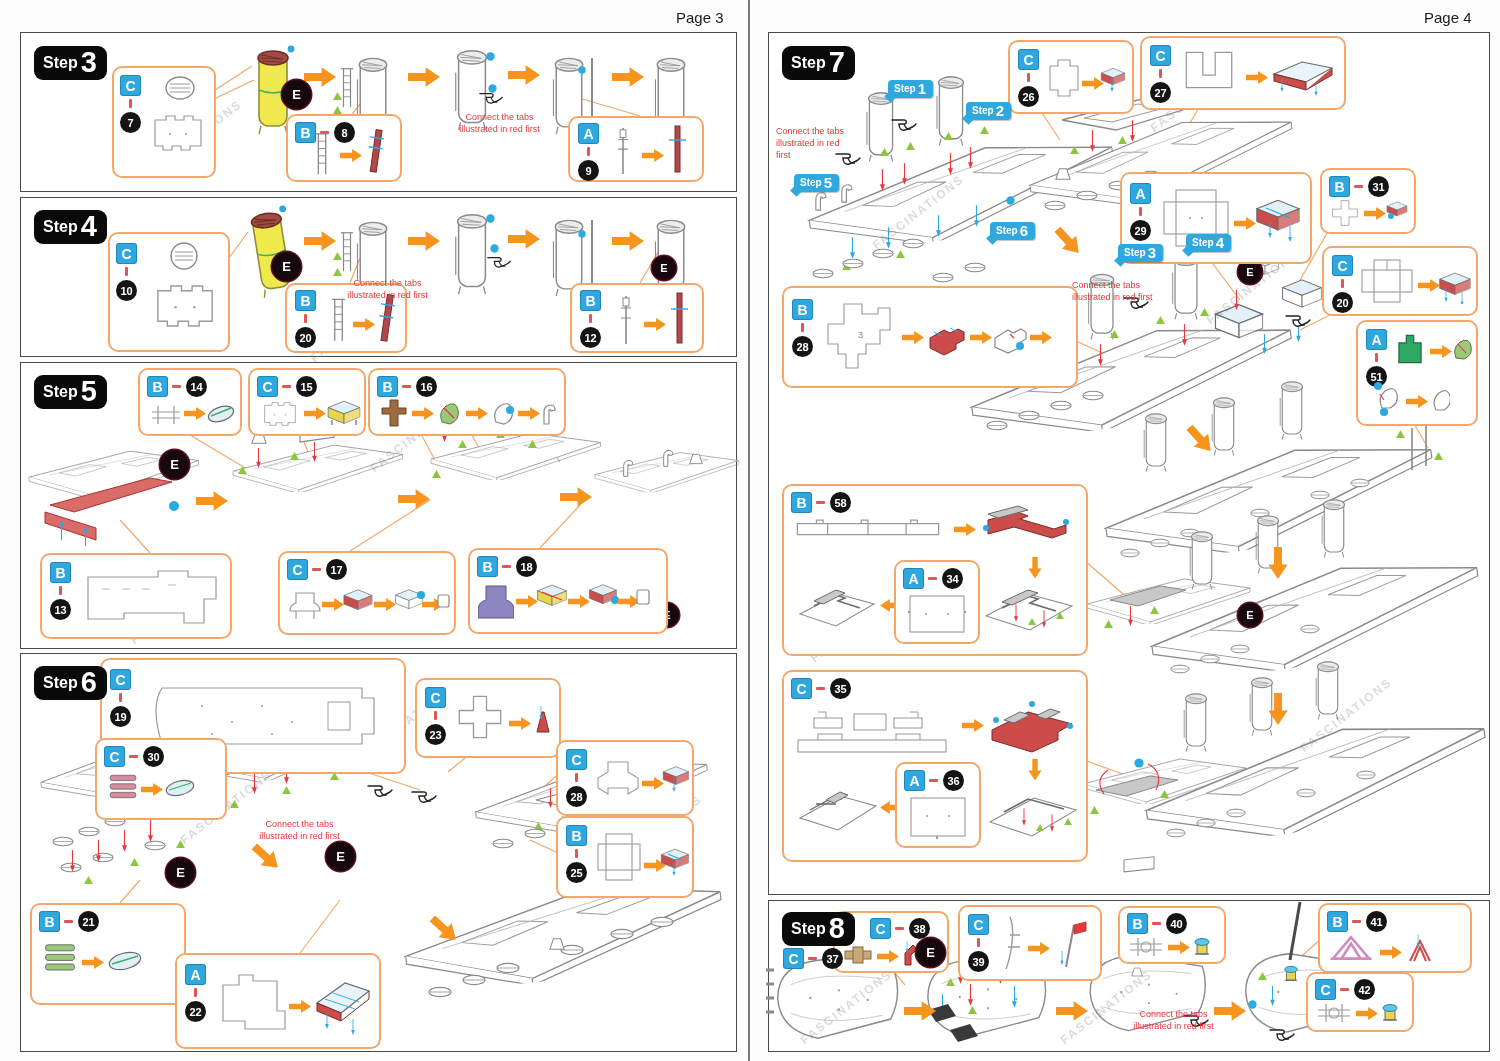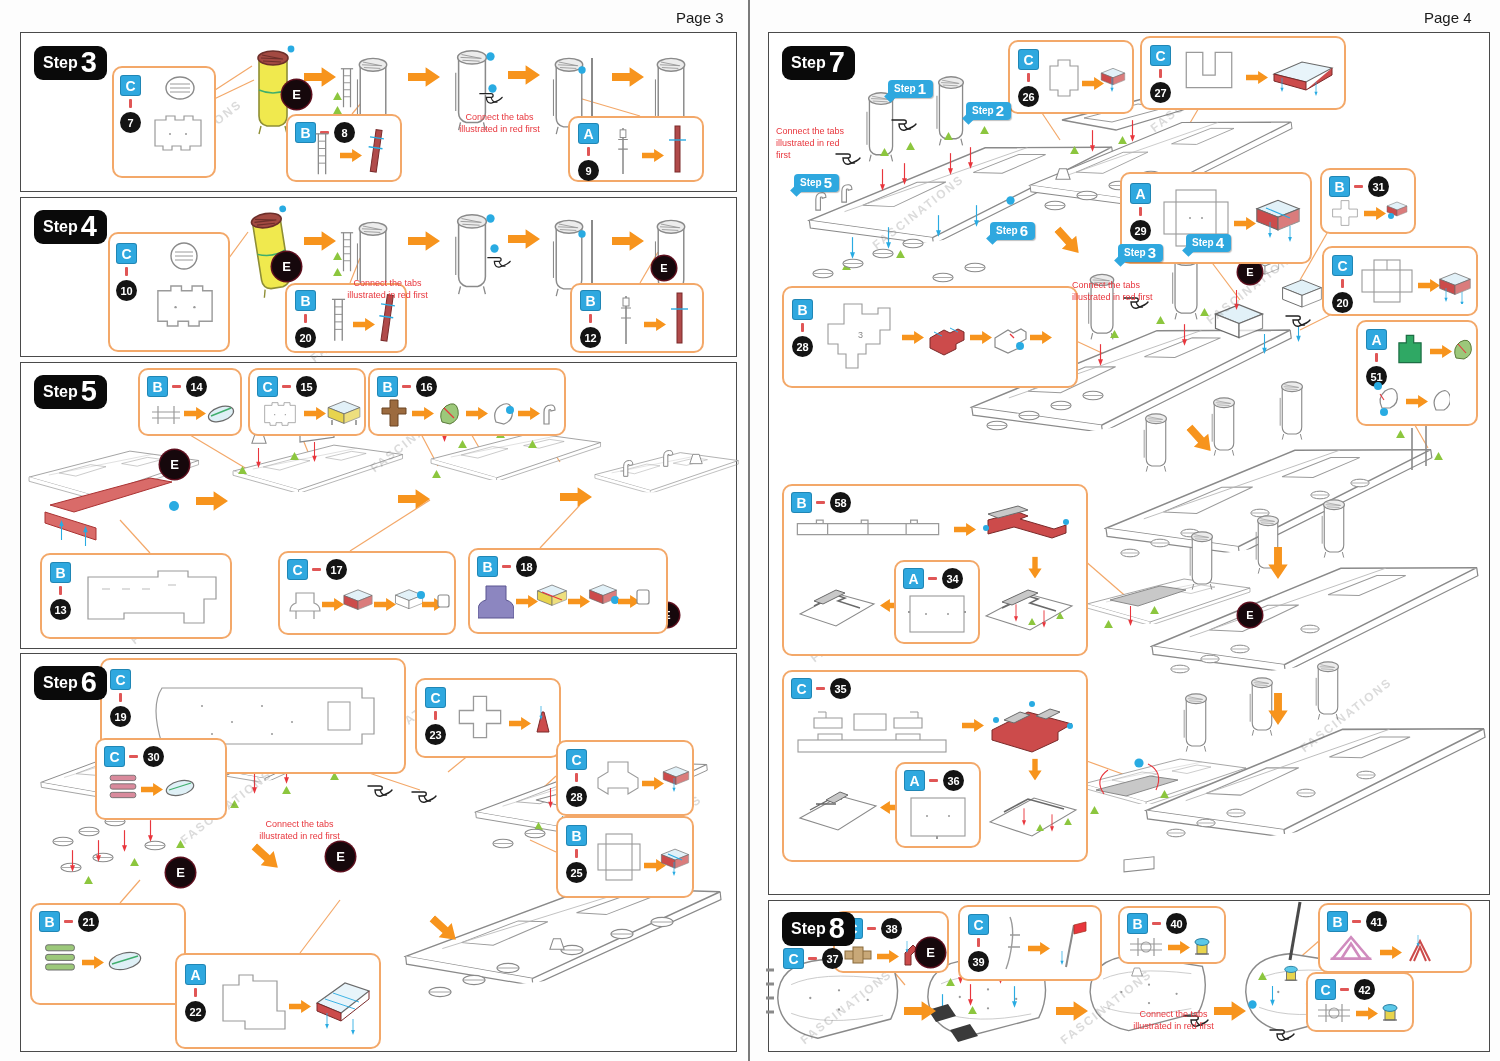--- a/index.html
+++ b/index.html
@@ -1184,21 +1184,21 @@
       <path d="M30 42 v3" stroke="#9a9a9a" stroke-width="2"></path>
     </svg>
 </div>
 
 <div class="chdr" style="position:absolute;left:784px;top:948px;z-index:5;">
     <span class="letter">C</span>
     <span class="rdash"></span>
     <span class="numc">37</span>
   </div>
 <div class="callout" style="left:833px;top:911px;width:112px;height:58px;">
-  <div class="chdr" style="left:8px;top:5px;">
+  <div class="chdr" style="left:8px;top:5px;padding-left:28px;">
       <span class="letter">C</span>
       <span class="rdash"></span>
       <span class="numc">38</span>
     </div>
   <svg class="mini" style="left:6px;top:30px;" width="34" height="24">
       <rect x="4" y="8" width="26" height="8" fill="#C8A878" stroke="#8a6a3a" stroke-width="1"></rect>
       <rect x="12" y="4" width="10" height="16" fill="#C8A878" stroke="#8a6a3a" stroke-width="1"></rect>
     </svg>
   <div class="oarrow sm" style="left:42px;top:36px;"></div>
   <svg class="mini" style="left:62px;top:26px;" width="24" height="30">

